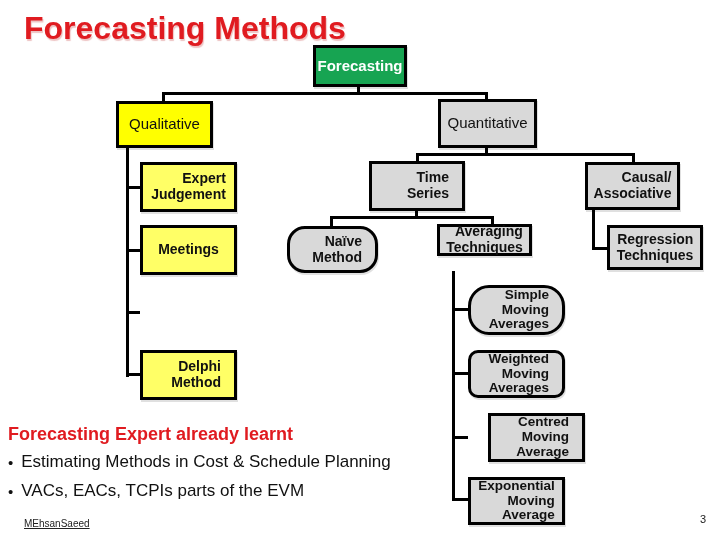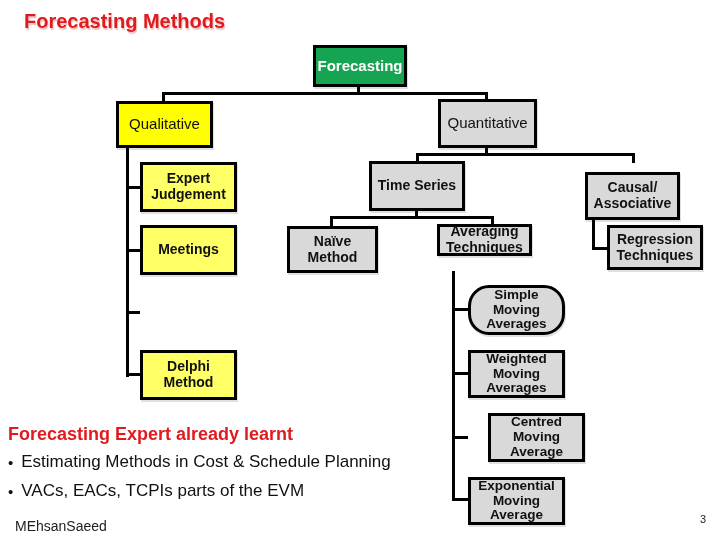--- a/index.html
+++ b/index.html
@@ -1,44 +1,44 @@
 <!DOCTYPE html>
 <html style="--red: #e01b20; --green: #17a452; --yellow: #ffff00; --light_yellow: #ffff66; --gray: #d9d9d9; --border: #000000;"><head>
 <meta charset="utf-8">
 <style>
   html,body{margin:0;padding:0;background:#fff;}
   .slide{
     position:relative;width:720px;height:540px;background:#fff;overflow:hidden;
     font-family:"Liberation Sans",sans-serif;
   }
   .title{
-    position:absolute;left:24px;top:10px;font-size:20px;font-weight:bold;
+    position:absolute;left:24px;top:10px;font-size:32px;font-weight:bold;
     color:var(--red,#e01b20);letter-spacing:0px;
     text-shadow:1px 2px 1px rgba(214,120,120,0.45);
   }
   .node{
     position:absolute;border:3px solid var(--border,#000);box-sizing:border-box;
-    display:flex;align-items:center;justify-content:center;text-align:center;
-    font-weight:bold;font-size:14px;line-height:1.12;color:#111;padding:4px;
+    display:flex;align-items:center;justify-content:center;text-align:right;
+    font-weight:bold;font-size:14px;line-height:1.12;color:#111;padding:13px;
     box-shadow:1px 2px 0 rgba(0,0,0,0.12);
   }
   .node.green{background:var(--green,#17a452);color:#fff;font-size:15px;}
   .node.yellow{background:var(--yellow,#ffff00);font-weight:normal;font-size:15px;}
   .node.lyellow{background:var(--light_yellow,#ffff66);}
   .node.gray{background:var(--gray,#d9d9d9);}
   .node.graylight{background:var(--gray,#d9d9d9);font-weight:normal;font-size:15px;}
   .node.small{font-size:13.5px;line-height:1.1;}
   .ln{position:absolute;background:var(--border,#000);}
   .notes-heading{
     position:absolute;left:8px;top:424px;font-size:18px;font-weight:bold;
     color:var(--red,#e01b20);
   }
   .bullet-row{position:absolute;left:8px;display:flex;gap:8px;font-size:17px;color:#111;}
   .bullet-row .dot{font-size:15px;line-height:22px;}
-  .footer{position:absolute;left:15px;top:518px;font-size:14px;color:#222;}
+  .footer{position:absolute;left:24px;top:518px;font-size:10px;color:#222;text-decoration:underline;}
   .page-num{position:absolute;right:14px;top:513px;font-size:11px;color:#222;}
 </style>
 </head>
 <body>
 
 <div class="slide">
 
   <div class="title">Forecasting Methods</div>
 
   <div class="ln" style="left:357px;top:86px;width:3px;height:9px;"></div>
@@ -75,28 +75,28 @@
 
   <div class="node yellow" style="left:116px;top:101px;width:97px;height:47px;">Qualitative</div>
 
   <div class="node graylight" style="left:438px;top:99px;width:99px;height:49px;">Quantitative</div>
 
   <div class="node lyellow" style="left:140px;top:162px;width:97px;height:50px;">Expert Judgement</div>
   <div class="node lyellow" style="left:140px;top:225px;width:97px;height:50px;">Meetings</div>
   <div class="node lyellow" style="left:140px;top:350px;width:97px;height:50px;">Delphi Method</div>
 
   <div class="node gray" style="left:369px;top:161px;width:96px;height:50px;">Time Series</div>
-  <div class="node gray" style="left:585px;top:162px;width:95px;height:48px;margin-top:10px;">Causal/ Associative</div>
+  <div class="node gray" style="left:585px;top:162px;width:95px;height:48px;">Causal/ Associative</div>
 
-  <div class="node gray" style="left:287px;top:226px;width:91px;height:47px;">Naïve Method</div>
+  <div class="node gray" style="left:287px;top:226px;width:91px;height:47px;border-radius:18px;">Naïve Method</div>
   <div class="node gray" style="left:437px;top:224px;width:95px;height:32px;">Averaging Techniques</div>
   <div class="node gray" style="left:607px;top:225px;width:96px;height:45px;">Regression Techniques</div>
 
   <div class="node gray small" style="left:468px;top:285px;width:97px;height:50px;border-radius:21px;">Simple Moving Averages</div>
-  <div class="node gray small" style="left:468px;top:350px;width:97px;height:48px;">Weighted Moving Averages</div>
+  <div class="node gray small" style="left:468px;top:350px;width:97px;height:48px;border-radius:10px;">Weighted Moving Averages</div>
   <div class="node gray small" style="left:488px;top:413px;width:97px;height:49px;">Centred Moving Average</div>
   <div class="node gray small" style="left:468px;top:477px;width:97px;height:48px;">Exponential Moving Average</div>
 
   <div class="notes-heading">Forecasting Expert already learnt</div>
   <div class="bullet-row" style="top:452px;">
     <span class="dot">•</span>
     <span>Estimating Methods in Cost &amp; Schedule Planning</span>
   </div>
   <div class="bullet-row" style="top:481px;">
     <span class="dot">•</span>

